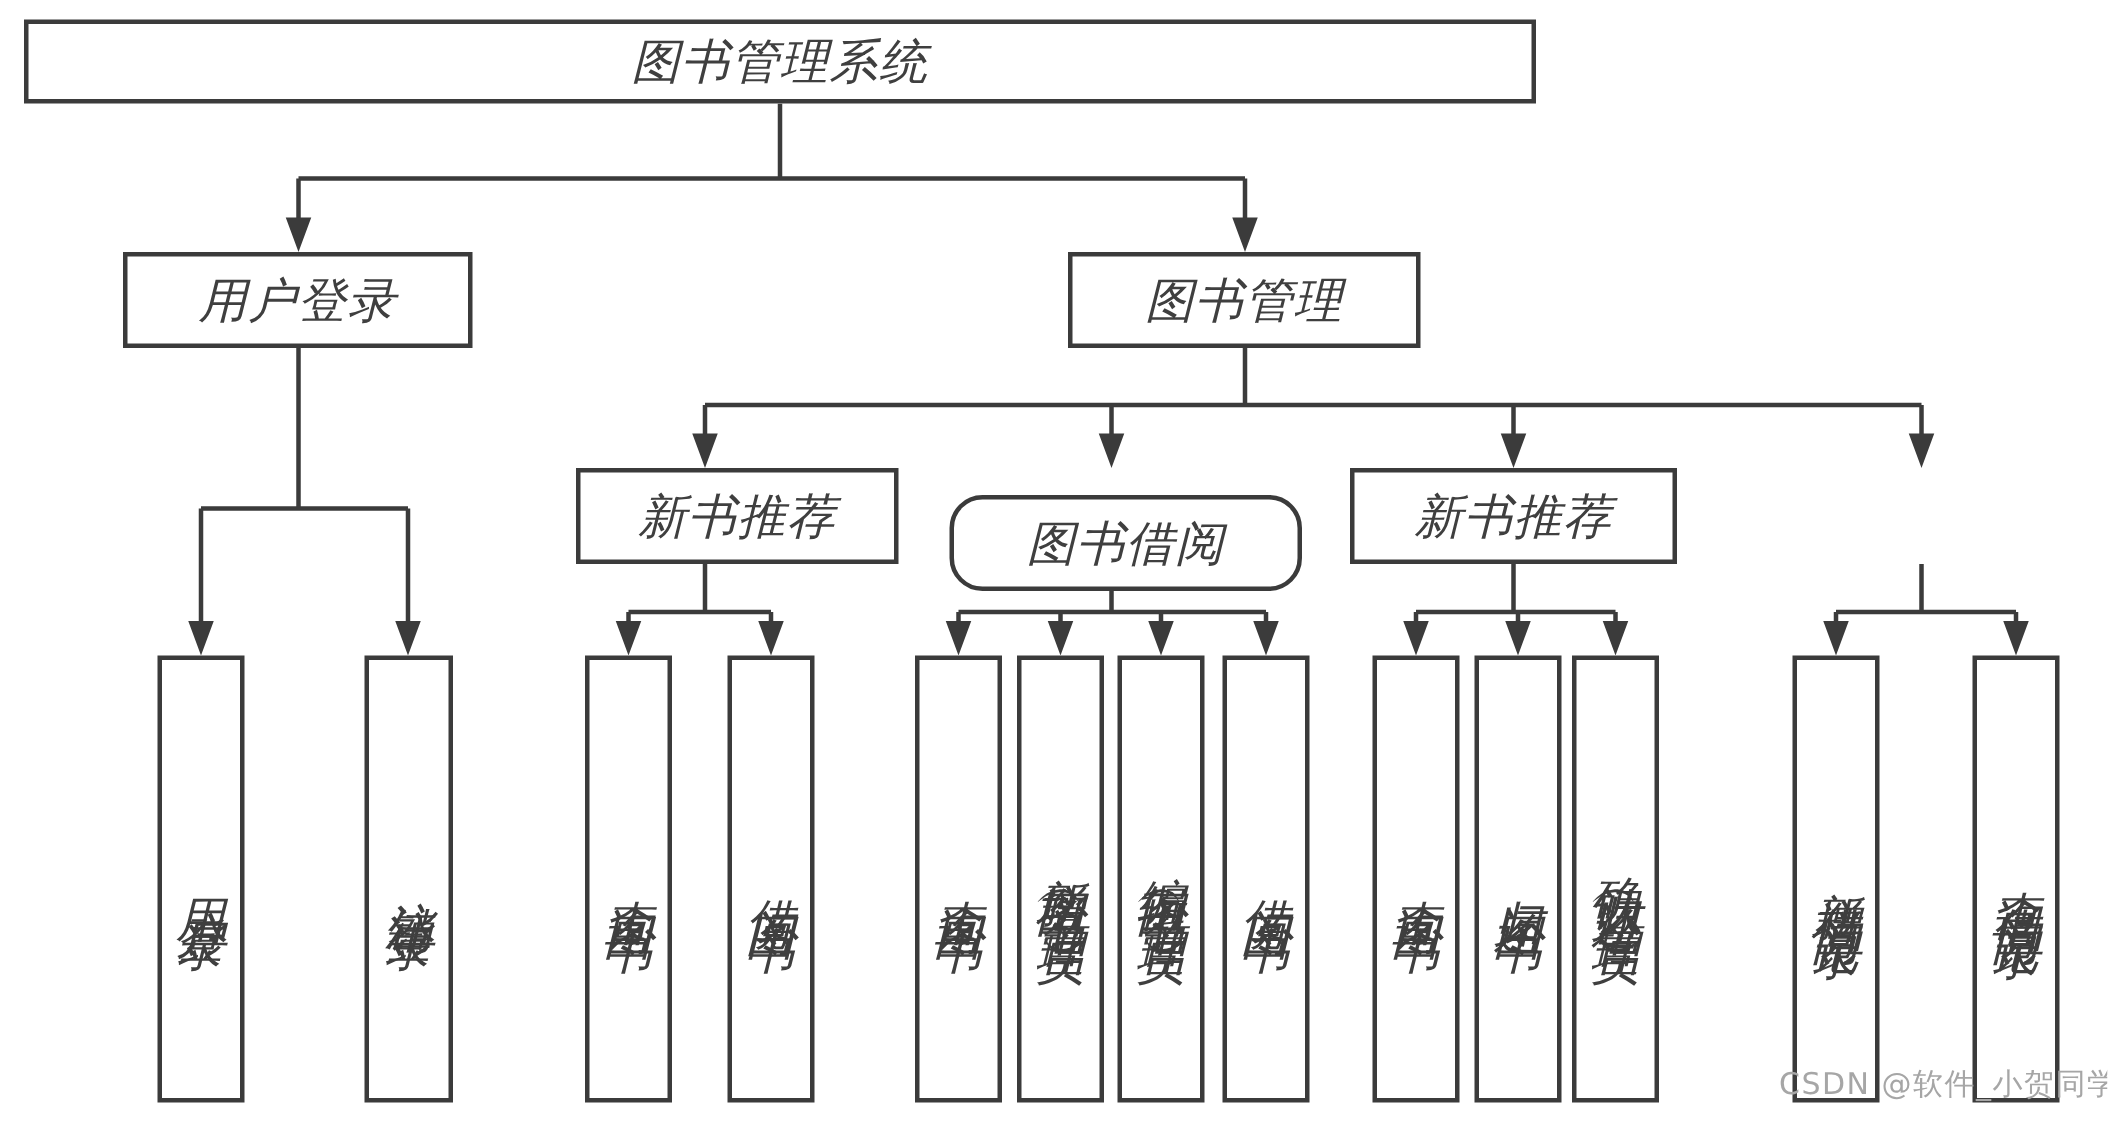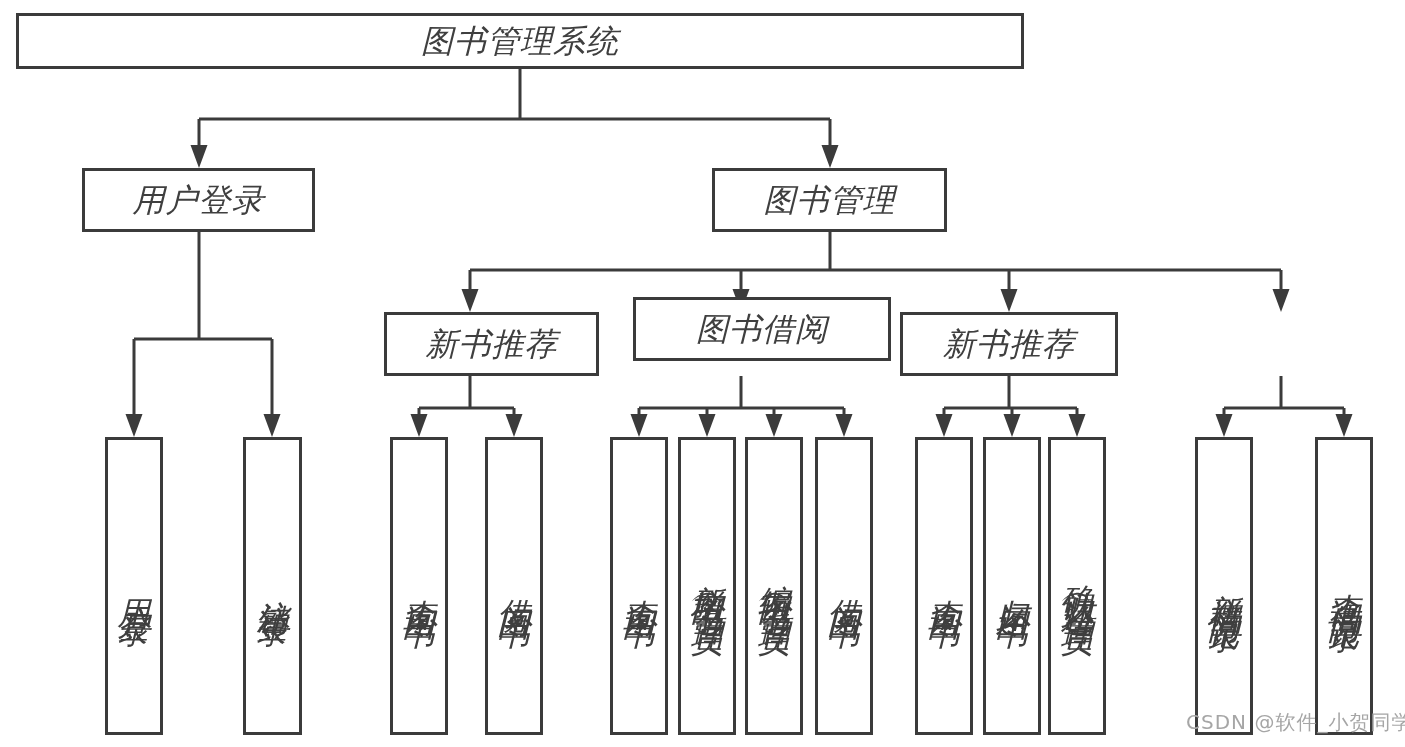--- a/index.html
+++ b/index.html
@@ -124,21 +124,21 @@
   <div class="node" style="left:82px; top:168px; width:233px; height:64px;">
     <span class="label">用户登录</span>
   </div>
   <div class="node" style="left:712px; top:168px; width:235px; height:64px;">
     <span class="label">图书管理</span>
   </div>
 
   <div class="node" style="left:384px; top:312px; width:215px; height:64px;">
     <span class="label">新书推荐</span>
   </div>
-  <div class="node" style="left:633px; top:297px; width:258px; height:64px;">
+  <div class="node" style="left:633px; top:330px; width:235px; height:64px;border-radius:22px;">
     <span class="label">图书借阅</span>
   </div>
   <div class="node" style="left:900px; top:312px; width:218px; height:64px;">
     <span class="label">新书推荐</span>
   </div>
 
   <div class="node leaf" style="left:105px; top:437px; width:58px; height:298px;">
     <span class="label">用户登录</span>
   </div>
   <div class="node leaf" style="left:243px; top:437px; width:59px; height:298px;">

